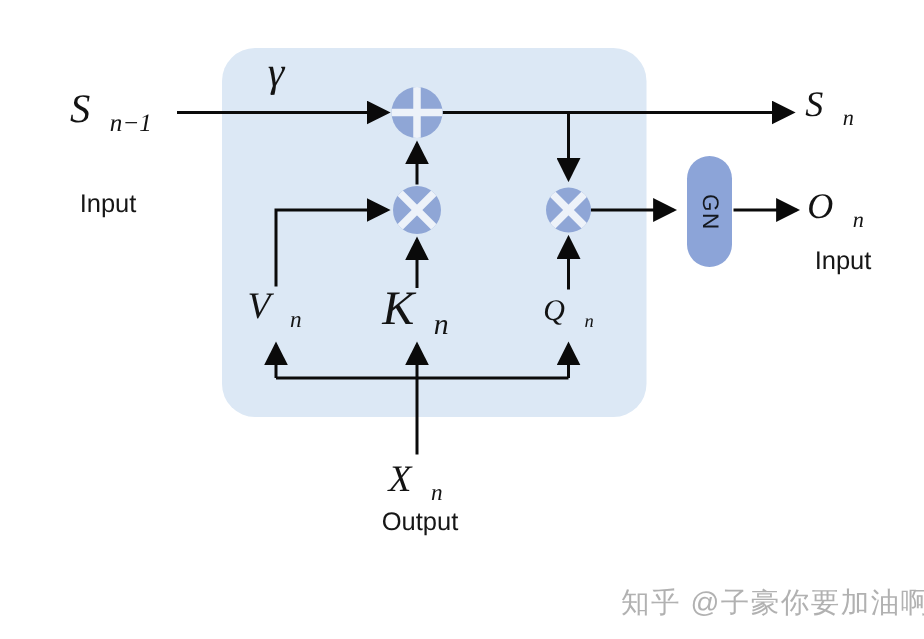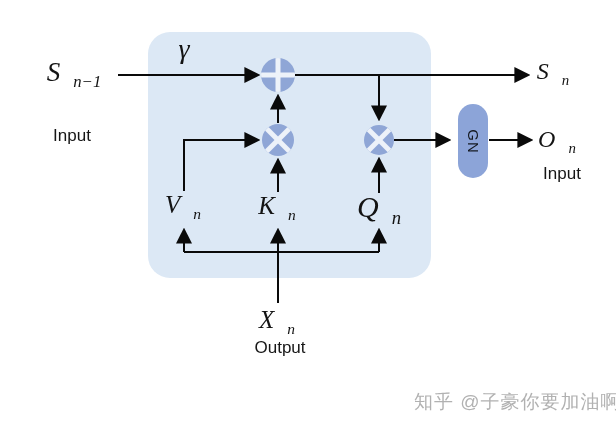--- a/index.html
+++ b/index.html
@@ -109,23 +109,23 @@
   <div class="lbl math" style="left:184px;top:49px;font-size:28px">γ</div>
 
   <div class="lbl math" style="left:553px;top:73px"><span>S</span><sub>n</sub></div>
 
   <div class="lbl math" style="left:557px;top:141px"><span>O</span><sub>n</sub></div>
 
   <div class="lbl txt" style="left:562px;top:174px">Input</div>
 
   <div class="lbl math" style="left:183px;top:207px;font-size:25px"><span>V</span><sub>n</sub></div>
 
-  <div class="lbl math" style="left:277px;top:208px;font-size:25px"><span>K</span><sub>n</sub></div>
+  <div class="lbl math" style="left:277px;top:208px;font-size:32px"><span>K</span><sub>n</sub></div>
 
-  <div class="lbl math" style="left:379px;top:209px;font-size:30px"><span>Q</span><sub>n</sub></div>
+  <div class="lbl math" style="left:379px;top:209px;font-size:20px"><span>Q</span><sub>n</sub></div>
 
   <div class="lbl math" style="left:277px;top:322px;font-size:25px"><span>X</span><sub>n</sub></div>
 
   <div class="lbl txt" style="left:280px;top:348px">Output</div>
 
 
   <div class="watermark">知乎 @子豪你要加油啊</div>
 
 </div>
 

